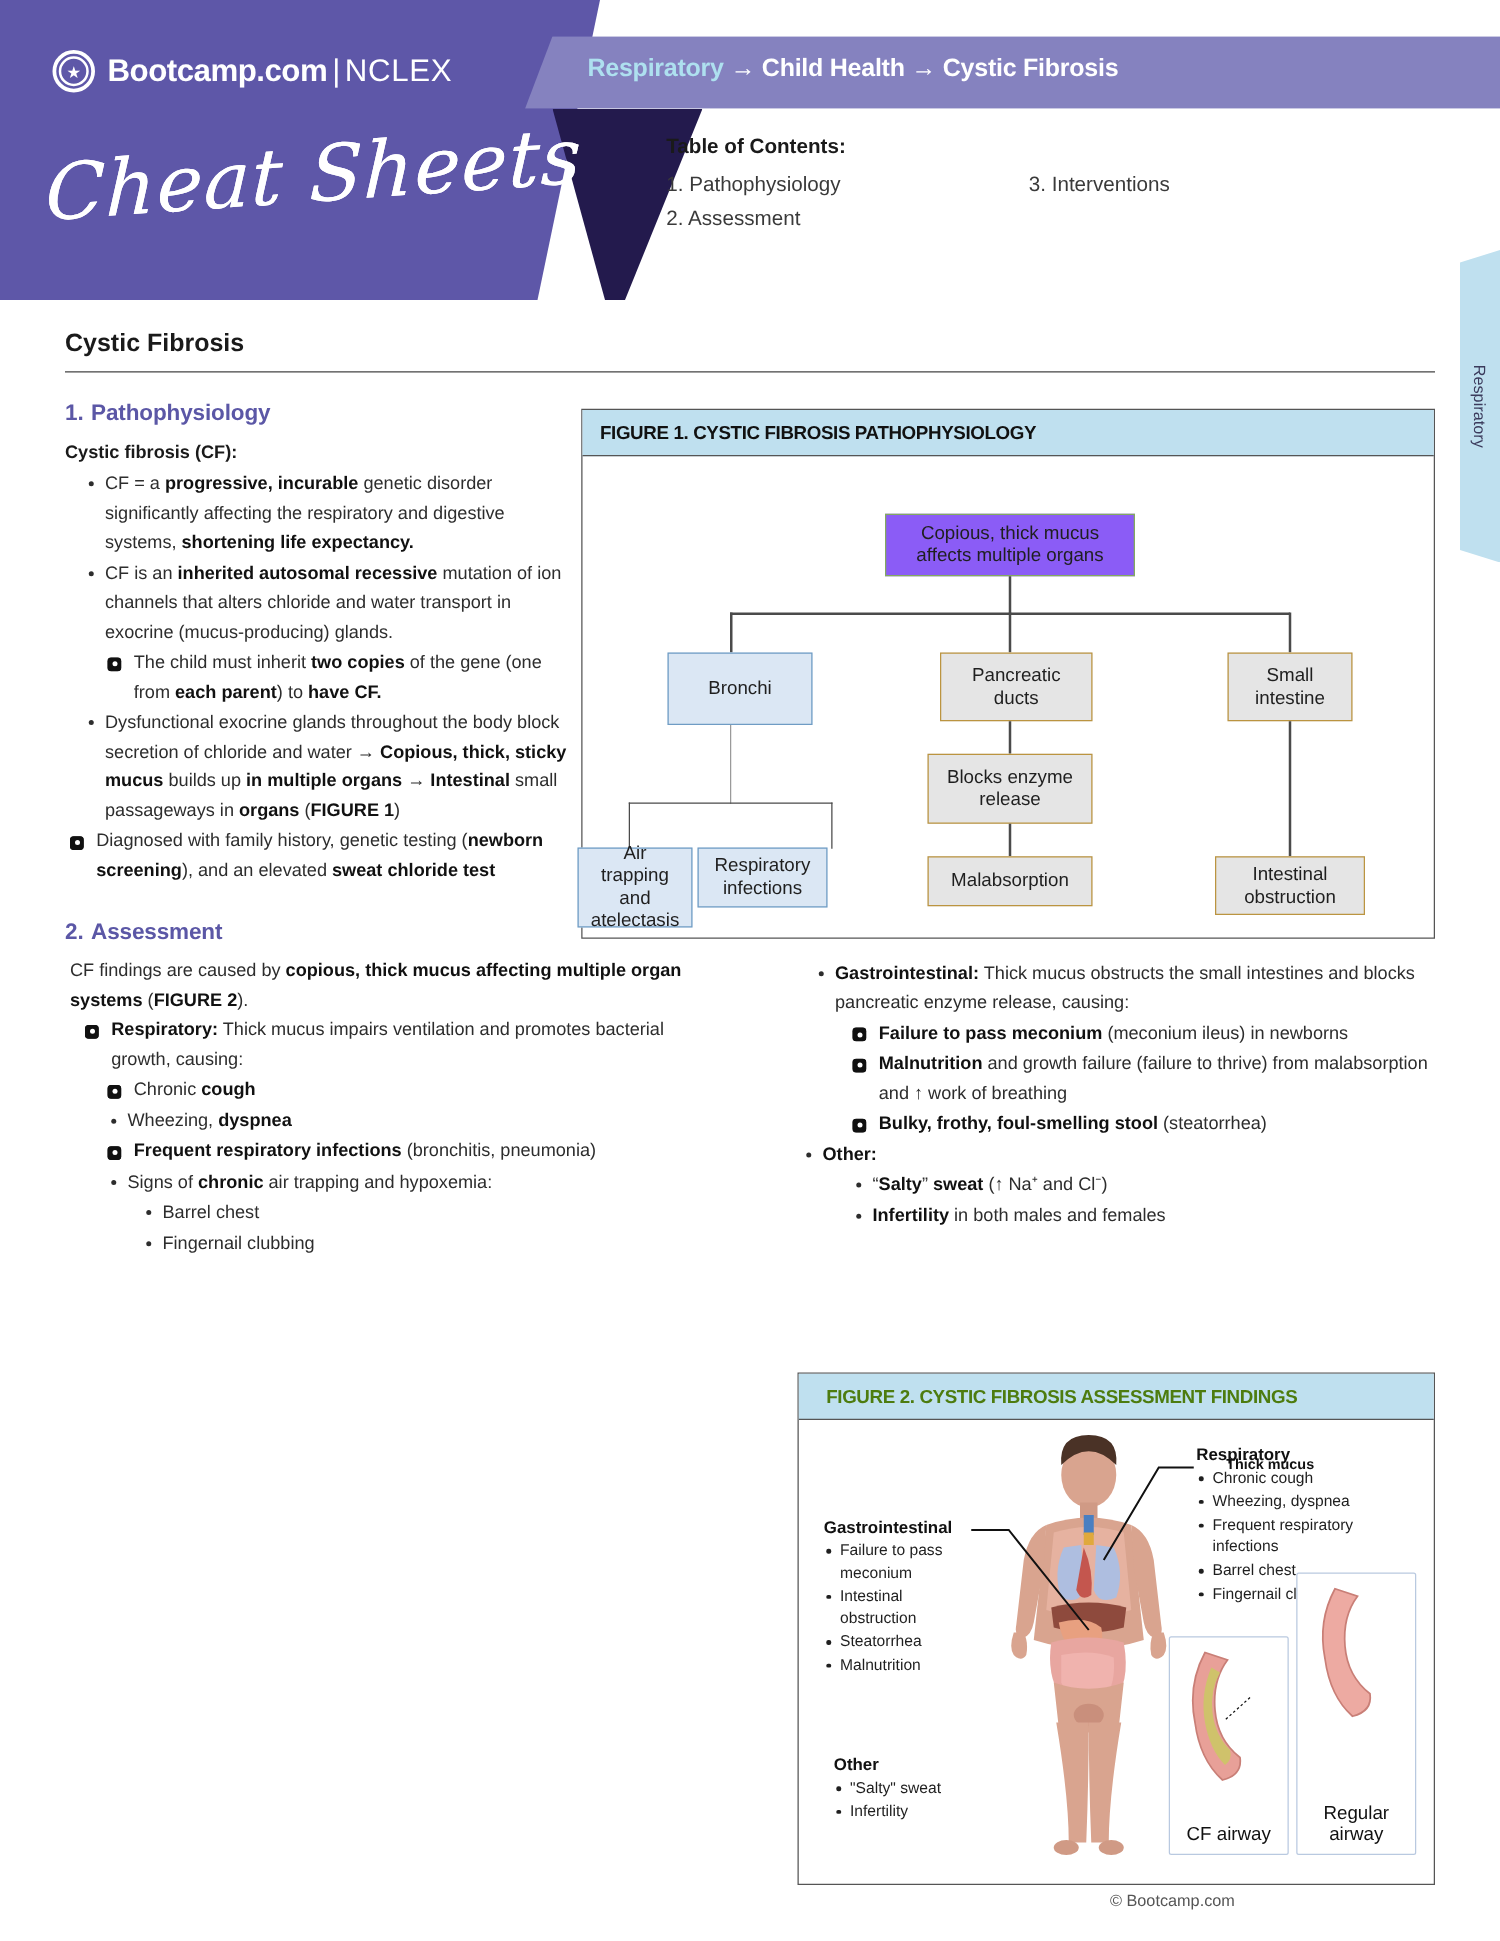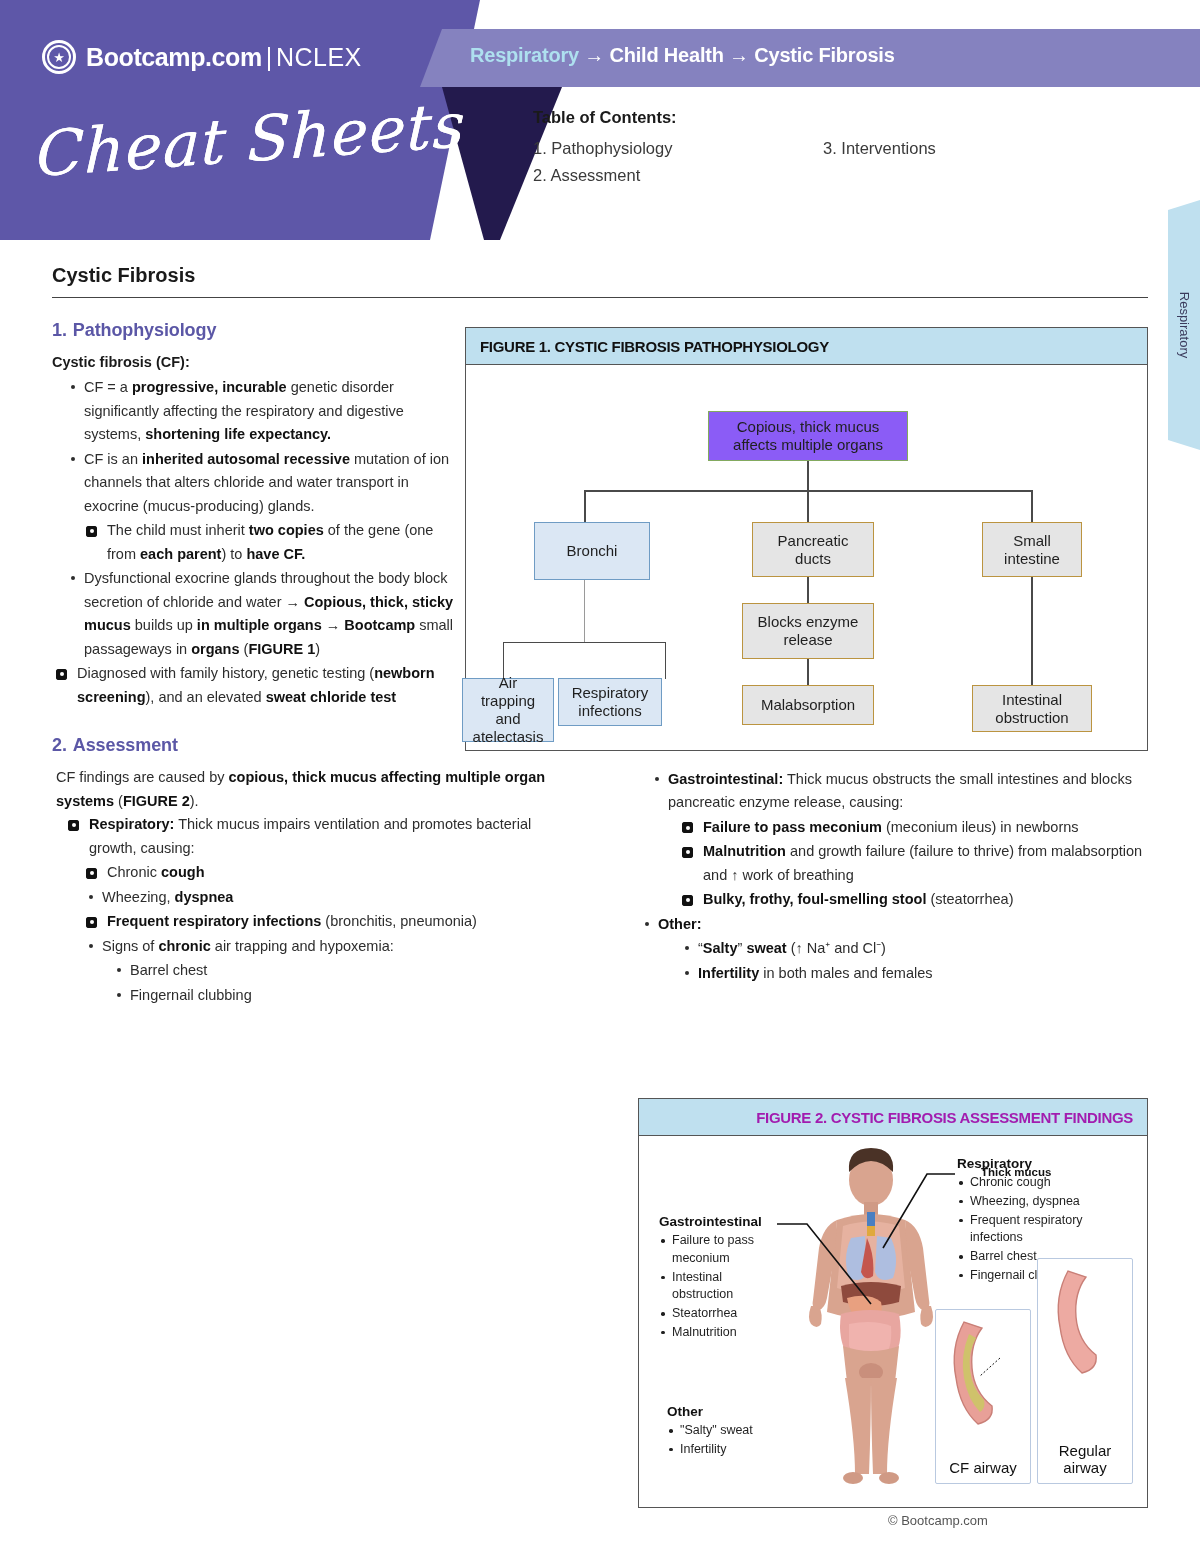--- a/index.html
+++ b/index.html
@@ -159,26 +159,25 @@
   
   .col-right-txt { position: absolute; top: 768px; left: 648px; width: 500px; }
 
   
   .fig2 {
     position: absolute; top: 1098px; left: 638px;
     width: 510px; height: 410px;
     border: 1.5px solid #555; background: #ffffff;
   }
   .fig2-cap {
-    background: #bfe0ef; color: #a21caf;
+    background: #bfe0ef; color: #4d7c0f;
     font-size: 15px; font-weight: bold;
     padding: 10px 14px 9px 22px;
     letter-spacing: -0.3px; font-stretch: condensed;
     border-bottom: 1.5px solid #555;
-    text-align: right;
   }
   .fig2-body { position: relative; width: 100%; height: 360px; }
   .f2-head { font-size: 13.5px; font-weight: bold; color: #111; }
   .f2-list { font-size: 12.5px; color: #1f1f1f; line-height: 1.42; margin-top: 3px; }
   .f2-list li { padding-left: 13px; margin-bottom: 1px; }
   .f2-list li::before {
     content: ""; position: absolute; left: 2px; top: 7px;
     width: 3.5px; height: 3.5px; border-radius: 50%; background: #1f1f1f;
   }
   .f2-gi    { position: absolute; left: 20px; top: 78px; width: 120px; }
@@ -257,21 +256,21 @@
   <div class="sec-head">
     <span class="num">1.</span><span>Pathophysiology</span>
   </div>
 
   <div class="body-txt">
     <div class="intro-line">Cystic fibrosis (CF):</div>
     <ul>
       <li class="b-dot lvl1">CF = a <b>progressive, incurable</b> genetic disorder significantly affecting the respiratory and digestive systems, <b>shortening life expectancy.</b></li>
       <li class="b-dot lvl1">CF is an <b>inherited autosomal</b> <b>recessive</b> mutation of ion channels that alters chloride and water transport in exocrine (mucus-producing) glands.</li>
       <li class="b-ring lvl2">The child must inherit <b>two copies</b> of the gene (one from <b>each</b> <b>parent</b>) to <b>have CF.</b></li>
-      <li class="b-dot lvl1">Dysfunctional exocrine glands throughout the body block secretion of chloride and water → <b>Copious,</b> <b>thick, sticky mucus</b> builds up <b>in multiple <b>organs</b></b> → <b>Bootcamp</b> small passageways in <b>organs</b> (<b>FIGURE 1</b>)</li>
+      <li class="b-dot lvl1">Dysfunctional exocrine glands throughout the body block secretion of chloride and water → <b>Copious,</b> <b>thick, sticky mucus</b> builds up <b>in multiple <b>organs</b></b> → <b>Intestinal</b> small passageways in <b>organs</b> (<b>FIGURE 1</b>)</li>
       <li class="b-ring">Diagnosed with family history, genetic testing (<b>newborn screening</b>), and an elevated <b>sweat</b> <b>chloride test</b></li>
     </ul>
   </div>
 
   <div class="sec-head" style="margin-top:26px">
     <span class="num">2.</span><span>Assessment</span>
   </div>
 
   <div class="body-txt" style="width:510px">
     <div style="margin-left:4px">CF findings are caused by <b>copious, thick mucus</b> <b>affecting multiple organ systems</b> (<b>FIGURE 2</b>).</div>

